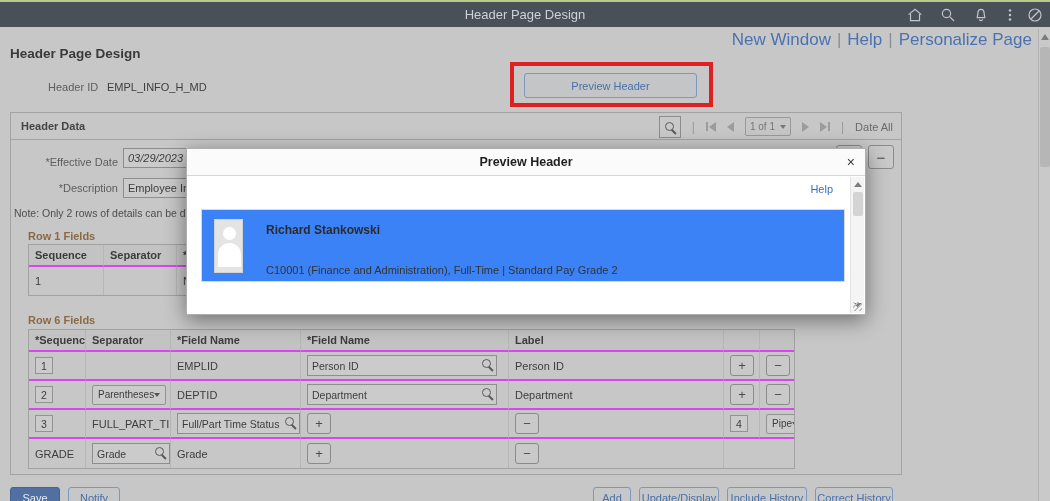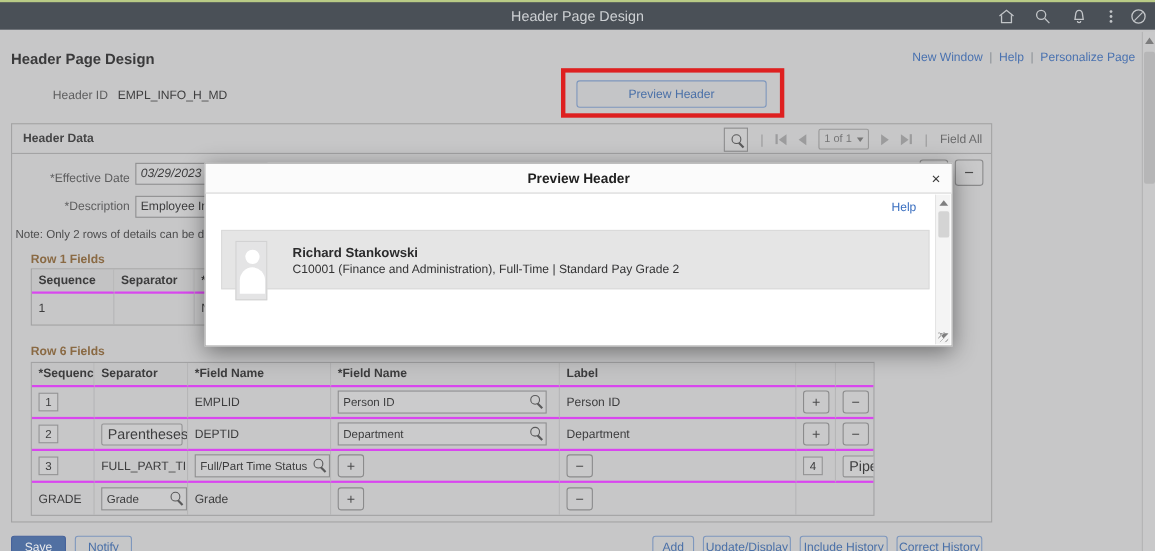--- a/index.html
+++ b/index.html
@@ -7,21 +7,21 @@
   #screen{position:relative;width:1050px;height:501px;background:#c7c7c8;overflow:hidden;}
 
   
   #topbar{position:absolute;left:0;top:0;width:1050px;height:27px;background:#4a5057;border-top:2px solid #b9cb86;}
   #topbar .tb-title{position:absolute;left:0;right:0;top:5px;text-align:center;color:#ced1d4;font-size:13px;}
   .tb-ic{position:absolute;top:4px;width:18px;height:18px;cursor:pointer;}
   .tb-ic svg{width:18px;height:18px;stroke:#c2c5c8;fill:none;stroke-width:1.6;}
   #ic-home{left:906px;} #ic-search{left:939px;} #ic-bell{left:972px;} #ic-kebab{left:1001px;} #ic-nav{left:1026px;}
 
   
-  #utillinks{position:absolute;top:46px;right:18px;font-size:11px;color:#8a8f96;}
+  #utillinks{position:absolute;top:30px;right:18px;font-size:17px;color:#8a8f96;}
   #utillinks a{color:#4a72b0;text-decoration:none;cursor:pointer;}
   #utillinks .sep{margin:0 6px;color:#8a8f96;}
 
   
   #pagescroll{position:absolute;right:0;top:29px;width:12px;height:472px;background:#c9c9ca;border-left:1px solid #b3b3b4;}
   #pagescroll .up{position:absolute;top:5px;left:2px;width:0;height:0;border-left:4px solid transparent;border-right:4px solid transparent;border-bottom:6px solid #7c7c7d;}
   #pagescroll .thumb{position:absolute;top:18px;left:1px;width:10px;height:120px;background:#b6b6b7;border-radius:2px;}
 
   
   #pgtitle{position:absolute;left:10px;top:46px;font-size:13.5px;font-weight:bold;color:#3a3a3b;}
@@ -63,21 +63,21 @@
   .c{display:flex;align-items:center;padding-left:6px;font-size:11px;color:#3d3d3e;border-right:1px solid #b6b6b7;border-bottom:2px solid #d946ef;overflow:hidden;white-space:nowrap;}
   .c.h{font-weight:bold;color:#3c3c3d;background:#c3c3c4;}
   #row1-table{left:28px;top:244px;width:280px;grid-template-columns:75px 73px 130px;grid-template-rows:22px 28px;}
   #row1-table .c:nth-child(3n){border-right:none;}
   #row1-table .c:nth-child(n+4){border-bottom:none;}
   #row2-table{left:28px;top:329px;width:767px;grid-template-columns:57px 85px 130px 208px 215px 36px 34px;grid-template-rows:22px 29px 29px 29px 29px;}
   #row2-table .c:nth-child(7n){border-right:none;}
   #row2-table .c:nth-child(n+29){border-bottom:none;}
 
   .seqbox{display:inline-flex;align-items:center;justify-content:center;width:18px;height:17px;background:#cbcbcc;border:1px solid #939394;font-size:10.5px;color:#3d3d3e;}
-  .fakeselect{width:74px;height:20px;background:#cbcbcc;border:1px solid #939394;border-radius:2px;display:flex;align-items:center;justify-content:space-between;padding:0 5px;font-size:13px;color:#3d3d3e;cursor:pointer;}
+  .fakeselect{width:74px;height:20px;background:#cbcbcc;border:1px solid #939394;border-radius:2px;display:flex;align-items:center;justify-content:space-between;padding:0 5px;font-size:10px;color:#3d3d3e;cursor:pointer;}
   .lookup{position:relative;width:190px;height:21px;}
   .lookup input{position:absolute;left:0;top:0;width:100%;height:100%;background:#cbcbcc;border:1px solid #8e8e8f;font-size:10.5px;color:#3d3d3e;padding:0 18px 0 4px;}
   .mag{display:inline-block;width:9px;height:9px;border:1.5px solid #5a5a5b;border-radius:50%;position:relative;}
   .mag::after{content:"";position:absolute;width:6px;height:1.5px;background:#5a5a5b;right:-4px;bottom:-2px;transform:rotate(45deg);}
   .lookup .mag{position:absolute;right:6px;top:4px;cursor:pointer;}
   .cellbtn{width:24px;height:21px;background:#c9c9ca;border:1px solid #8b8b8c;border-radius:3px;color:#4a4a4b;font-size:13px;line-height:1;display:flex;align-items:center;justify-content:center;cursor:pointer;}
 
   
   .fbtn{position:absolute;top:487px;height:22px;border-radius:3px;font-size:11px;display:flex;align-items:center;justify-content:center;cursor:pointer;}
   .btn-fill{background:#5170a2;border:1px solid #46629b;color:#e9eaec;}
@@ -89,26 +89,26 @@
   
   #modal{position:absolute;left:186px;top:148px;width:680px;height:167px;background:#fff;border:1px solid #aeaeae;box-shadow:0 5px 20px rgba(0,0,0,.45);z-index:10;}
   #m-titlebar{position:absolute;left:0;top:0;right:0;height:27px;background:#fbfbfb;border-bottom:1px solid #d6d6d6;}
   #m-title{position:absolute;left:0;right:0;top:6px;text-align:center;font-size:12.5px;font-weight:bold;color:#1f1f1f;}
   #m-close{position:absolute;right:10px;top:5px;font-size:14px;color:#3c3c3c;cursor:pointer;}
   #m-help{position:absolute;right:32px;top:34px;font-size:11px;color:#3a6fc0;text-decoration:none;cursor:pointer;}
   #m-scroll{position:absolute;right:1px;top:28px;bottom:1px;width:14px;background:#f4f4f4;border-left:1px solid #e4e4e4;}
   #m-scroll .up{position:absolute;top:5px;left:3px;width:0;height:0;border-left:4px solid transparent;border-right:4px solid transparent;border-bottom:5px solid #7e7e7f;}
   #m-scroll .down{position:absolute;bottom:5px;left:3px;width:0;height:0;border-left:4px solid transparent;border-right:4px solid transparent;border-top:5px solid #7e7e7f;}
   #m-scroll .thumb{position:absolute;top:15px;left:2px;width:10px;height:24px;background:#d4d4d4;border-radius:2px;}
-  #m-card{position:absolute;left:14px;top:60px;width:644px;height:54px;border:1px solid #dadada;background:#e5e5e5;}
+  #m-card{position:absolute;left:14px;top:60px;width:644px;height:73px;border:1px solid #dadada;background:#3b82f6;}
   #m-avatar{position:absolute;left:12px;top:9px;width:29px;height:54px;background:#e4e4e5;border:1px solid #d2d2d3;overflow:hidden;}
   #m-avatar::before{content:"";position:absolute;left:8px;top:7px;width:13px;height:13px;border-radius:50%;background:#fff;}
   #m-avatar::after{content:"";position:absolute;left:3px;top:23px;width:23px;height:24px;border-radius:50% 50% 0 0;background:#fff;}
   #m-name{position:absolute;left:64px;top:13px;font-size:12px;font-weight:bold;color:#2b2b2c;}
-  #m-details{position:absolute;left:64px;top:29px;font-size:11px;color:#333334;}
+  #m-details{position:absolute;left:64px;top:54px;font-size:11px;color:#333334;}
   #m-grip{position:absolute;right:3px;bottom:3px;width:9px;height:9px;background:repeating-linear-gradient(135deg,#bdbdbd 0 1px,transparent 1px 3.5px);}
 </style>
 </head>
 <body>
 
 <div id="screen">
 
   <div id="topbar">
     <div class="tb-title">Header Page Design</div>
     <div class="tb-ic" id="ic-home">
@@ -180,21 +180,21 @@
             <span class="caret" style="border-top-color:#777;"></span>
           </div>
         <span class="pgbtn">
             <span class="tri-r"></span>
           </span>
         <span class="pgbtn">
             <span class="tri-r"></span>
             <span class="bar"></span>
           </span>
         <span class="pagsep">|</span>
-        <span id="pag-viewall">Field All</span>
+        <span id="pag-viewall">Date All</span>
       </div>
     </div>
   </div>
 
   <div class="flabel" id="lbl-effdt">*Effective Date</div>
   <input class="finput" id="in-effdt" readonly="" value="03/29/2023" style="">
   <div class="flabel" id="lbl-descr">*Description</div>
   <input class="finput" id="in-descr" readonly="" value="Employee Inf" style="">
   <div class="rowbtn" id="eff-plus">+</div>
   <div class="rowbtn" id="eff-minus">−</div>

